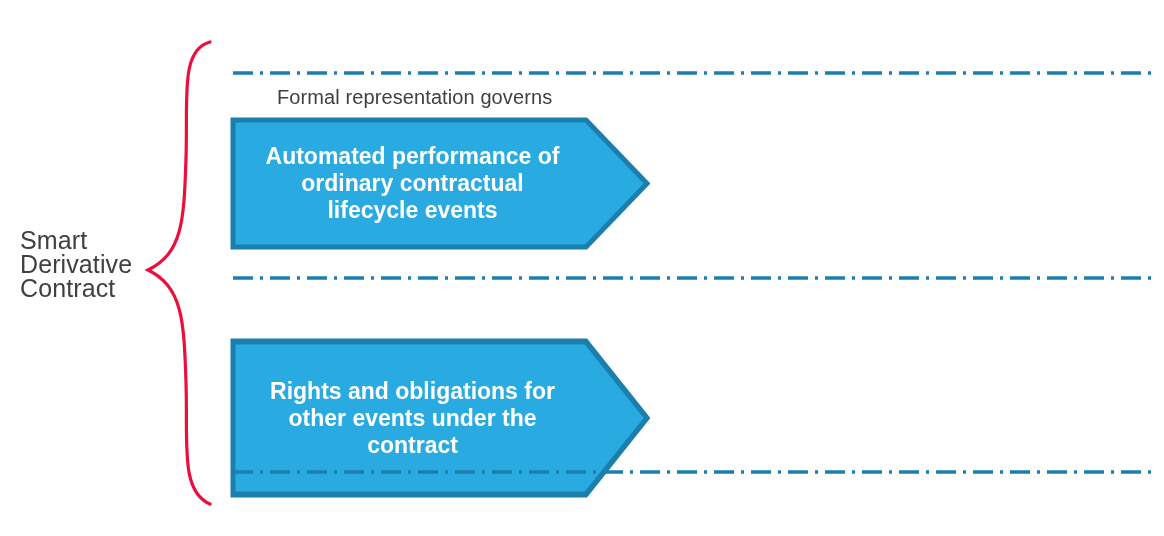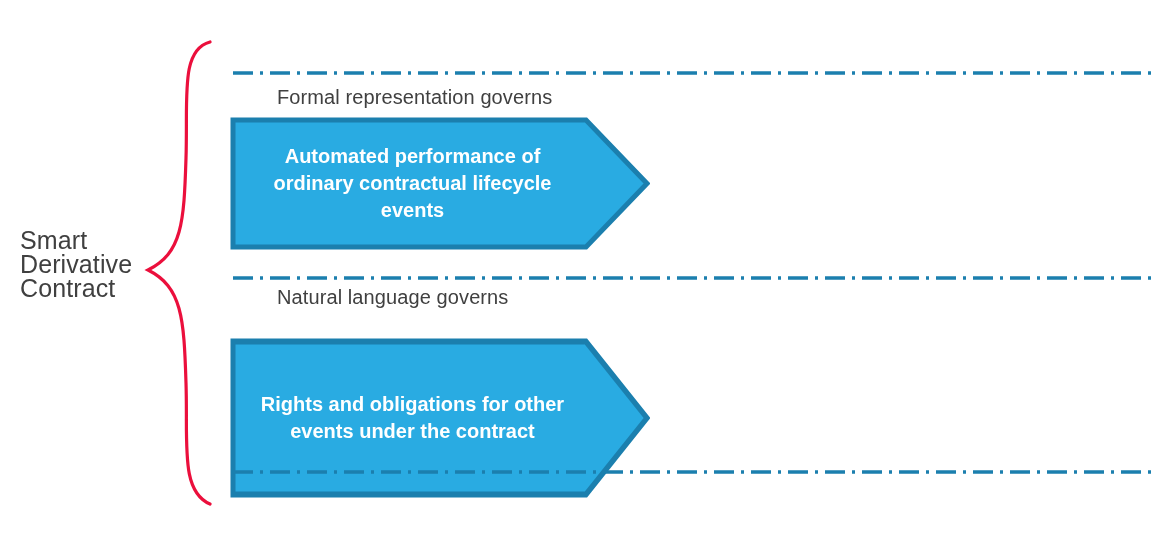--- a/index.html
+++ b/index.html
@@ -80,21 +80,21 @@
   .arrow-text {
     position: absolute;
     left: 10px;
     top: 0;
     width: 345px;
     height: 100%;
     display: flex;
     align-items: center;
     justify-content: center;
     text-align: center;
-    font-size: 20px;
+    font-size: 23px;
     font-weight: bold;
     line-height: 27px;
     color: #ffffff;
     padding: 12px 14px;
     box-sizing: border-box;
   }
 </style>
 </head>
 <body>
 
@@ -126,21 +126,20 @@
     </svg>
     <div class="arrow-text">Automated performance of ordinary contractual lifecycle events</div>
   </div>
 
   <div class="divider" style="top:273px;">
     <svg width="922" height="4" xmlns="http://www.w3.org/2000/svg">
       <line x1="0" y1="2" x2="922" y2="2" stroke="#1B7FAE" stroke-width="3.4" stroke-dasharray="20 7 3 7"></line>
     </svg>
   </div>
 
-  <div class="caption" style="top:285px;">Natural language governs</div>
 
   <div class="arrow-block" style="top:324px; height:160px;margin-top:14px;">
     <svg viewBox="0 0 420 133" preserveAspectRatio="none">
       <polygon points="3,3 356,3 417,66.5 356,130 3,130" fill="#29ABE2" stroke="#1B7FAE" stroke-width="5" stroke-linejoin="miter"></polygon>
     </svg>
     <div class="arrow-text">Rights and obligations for other events under the contract</div>
   </div>
 
   <div class="divider" style="top:467px;">
     <svg width="922" height="4" xmlns="http://www.w3.org/2000/svg">

